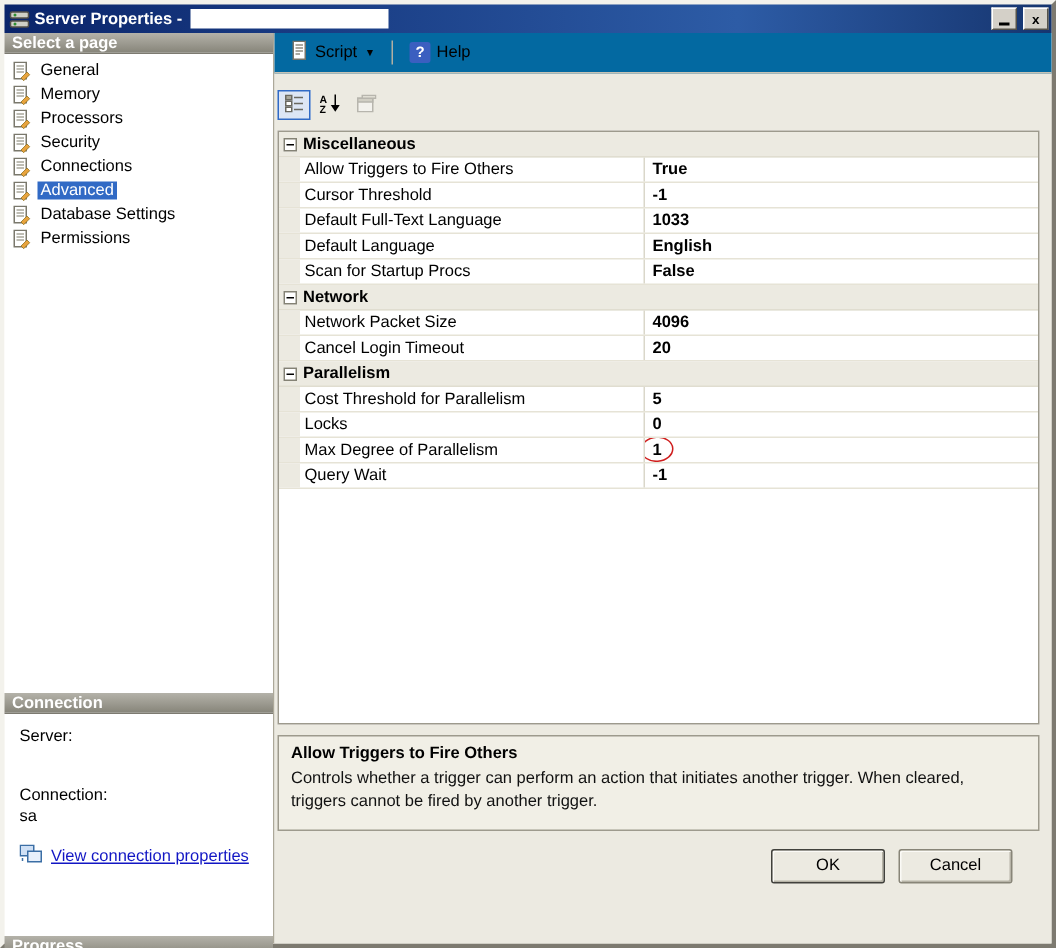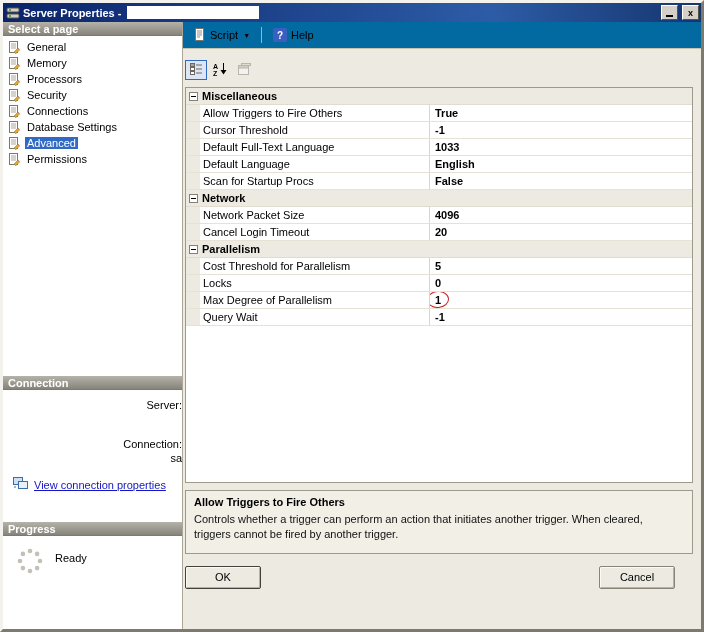--- a/index.html
+++ b/index.html
@@ -30,26 +30,26 @@
   .min-glyph { width:7px; height:2px; background:#000; margin-top:7px; }
   .close-glyph { font-size:9px; font-weight:bold; color:#000; }
   
   .content { flex:1; display:flex; min-height:0; }
   .left-pane { width:180px; flex:0 0 auto; display:flex; flex-direction:column; border-right:1px solid #aca899; background:#fff; }
   .side-header {
     height:14px; flex:0 0 auto; color:#fff; font-size:11px; font-weight:bold;
     background:linear-gradient(#b4b2a9,#87857a); display:flex; align-items:center; padding-left:5px;
     border-bottom:1px solid #7c7a70;
   }
-  .pages-list { height:340px; flex:0 0 auto; background:#fff; padding-top:3px; }
+  .pages-list { height:426px; flex:0 0 auto; background:#fff; padding-top:3px; }
   .page-item { height:16px; display:flex; align-items:center; gap:4px; padding-left:5px; font-size:11px; cursor:default; }
   .page-item .lbl { padding:0 2px; }
   .page-item.selected .lbl { background:#316ac5; color:#fff; }
   .doc-icon { width:13px; height:13px; display:inline-flex; flex:0 0 auto; }
-  .conn-body { height:132px; flex:0 0 auto; padding:9px 0 0 10px; font-size:11px;text-align:right; }
+  .conn-body { height:148px; flex:0 0 auto; padding:9px 0 0 10px; font-size:11px; }
   .conn-label { margin-bottom:2px; }
   .conn-value { margin-bottom:12px; min-height:13px; }
   .conn-link-row { display:flex; align-items:center; gap:5px; margin-top:10px; }
   .conn-link { color:#1216c4; text-decoration:underline; font-size:11px; cursor:pointer; }
   .prog-body { flex:1; padding:10px 8px 0 12px; display:flex; align-items:flex-start; gap:10px; font-size:11px; }
   .spinner { width:30px; height:30px; }
   .prog-text { margin-top:6px; }
   
   .right-pane { flex:1; display:flex; flex-direction:column; background:#eceae1; min-width:0; }
   .toolbar {
@@ -85,21 +85,21 @@
     border-right:1px solid #dad7ca; overflow:hidden; white-space:nowrap; }
   .pvalue { flex:1; display:flex; align-items:center; padding-left:5px; font-weight:bold; overflow:hidden; white-space:nowrap; }
   .val-wrap { position:relative; display:inline-block; }
   .red-ellipse { position:absolute; left:-8px; top:-3px; width:22px; height:17px;
     border:1.5px solid #cf1d1d; border-radius:50%; transform:rotate(-4deg); }
   
   .desc-pane { margin-top:7px; border:1px solid #9d9a8d; background:#f1efe6; padding:5px 8px 6px 8px; height:64px; flex:0 0 auto; }
   .desc-title { font-size:11px; font-weight:bold; margin-bottom:4px; }
   .desc-text { font-size:11px; line-height:1.35; color:#111; max-width:480px; }
   
-  .btn-row { height:46px; flex:0 0 auto; display:flex; align-items:center; justify-content:space-between; gap:9px; padding-right:18px; }
+  .btn-row { height:46px; flex:0 0 auto; display:flex; align-items:center; justify-content:flex-end; gap:9px; padding-right:18px; }
   .dlg-btn {
     width:76px; height:23px; font-size:11px; font-family:"Liberation Sans", sans-serif;
     background:#eceae1; border:1px solid #888578; border-radius:2px;
     box-shadow:inset 1px 1px 0 #fbfaf6, inset -1px -1px 0 #b6b3a6; cursor:default;
   }
   .dlg-btn.default { border-color:#41413c; }
 </style>
 </head>
 <body>
 
@@ -184,43 +184,43 @@
               <svg width="13" height="13" viewBox="0 0 13 13">
                 <rect x="1.5" y="0.5" width="8" height="11" fill="#fff" stroke="#7a786c"></rect>
                 <line x1="3" y1="3" x2="8" y2="3" stroke="#a9a79b"></line>
                 <line x1="3" y1="5" x2="8" y2="5" stroke="#a9a79b"></line>
                 <line x1="3" y1="7" x2="8" y2="7" stroke="#a9a79b"></line>
                 <path d="M6 11 L10 7 L11.8 8.8 L7.8 12.8 Z" fill="#e8a33d" stroke="#8a6d1d" stroke-width="0.5"></path>
               </svg>
             </span>
           <span class="lbl">Connections</span>
         </div>
+        <div class="page-item selected">
+          <span class="doc-icon">
+              <svg width="13" height="13" viewBox="0 0 13 13">
+                <rect x="1.5" y="0.5" width="8" height="11" fill="#fff" stroke="#7a786c"></rect>
+                <line x1="3" y1="3" x2="8" y2="3" stroke="#a9a79b"></line>
+                <line x1="3" y1="5" x2="8" y2="5" stroke="#a9a79b"></line>
+                <line x1="3" y1="7" x2="8" y2="7" stroke="#a9a79b"></line>
+                <path d="M6 11 L10 7 L11.8 8.8 L7.8 12.8 Z" fill="#e8a33d" stroke="#8a6d1d" stroke-width="0.5"></path>
+              </svg>
+            </span>
+          <span class="lbl">Advanced</span>
+        </div>
         <div class="page-item">
           <span class="doc-icon">
               <svg width="13" height="13" viewBox="0 0 13 13">
                 <rect x="1.5" y="0.5" width="8" height="11" fill="#fff" stroke="#7a786c"></rect>
                 <line x1="3" y1="3" x2="8" y2="3" stroke="#a9a79b"></line>
                 <line x1="3" y1="5" x2="8" y2="5" stroke="#a9a79b"></line>
                 <line x1="3" y1="7" x2="8" y2="7" stroke="#a9a79b"></line>
                 <path d="M6 11 L10 7 L11.8 8.8 L7.8 12.8 Z" fill="#e8a33d" stroke="#8a6d1d" stroke-width="0.5"></path>
               </svg>
             </span>
           <span class="lbl">Database Settings</span>
-        </div>
-        <div class="page-item selected">
-          <span class="doc-icon">
-              <svg width="13" height="13" viewBox="0 0 13 13">
-                <rect x="1.5" y="0.5" width="8" height="11" fill="#fff" stroke="#7a786c"></rect>
-                <line x1="3" y1="3" x2="8" y2="3" stroke="#a9a79b"></line>
-                <line x1="3" y1="5" x2="8" y2="5" stroke="#a9a79b"></line>
-                <line x1="3" y1="7" x2="8" y2="7" stroke="#a9a79b"></line>
-                <path d="M6 11 L10 7 L11.8 8.8 L7.8 12.8 Z" fill="#e8a33d" stroke="#8a6d1d" stroke-width="0.5"></path>
-              </svg>
-            </span>
-          <span class="lbl">Advanced</span>
         </div>
         <div class="page-item">
           <span class="doc-icon">
               <svg width="13" height="13" viewBox="0 0 13 13">
                 <rect x="1.5" y="0.5" width="8" height="11" fill="#fff" stroke="#7a786c"></rect>
                 <line x1="3" y1="3" x2="8" y2="3" stroke="#a9a79b"></line>
                 <line x1="3" y1="5" x2="8" y2="5" stroke="#a9a79b"></line>
                 <line x1="3" y1="7" x2="8" y2="7" stroke="#a9a79b"></line>
                 <path d="M6 11 L10 7 L11.8 8.8 L7.8 12.8 Z" fill="#e8a33d" stroke="#8a6d1d" stroke-width="0.5"></path>
               </svg>

